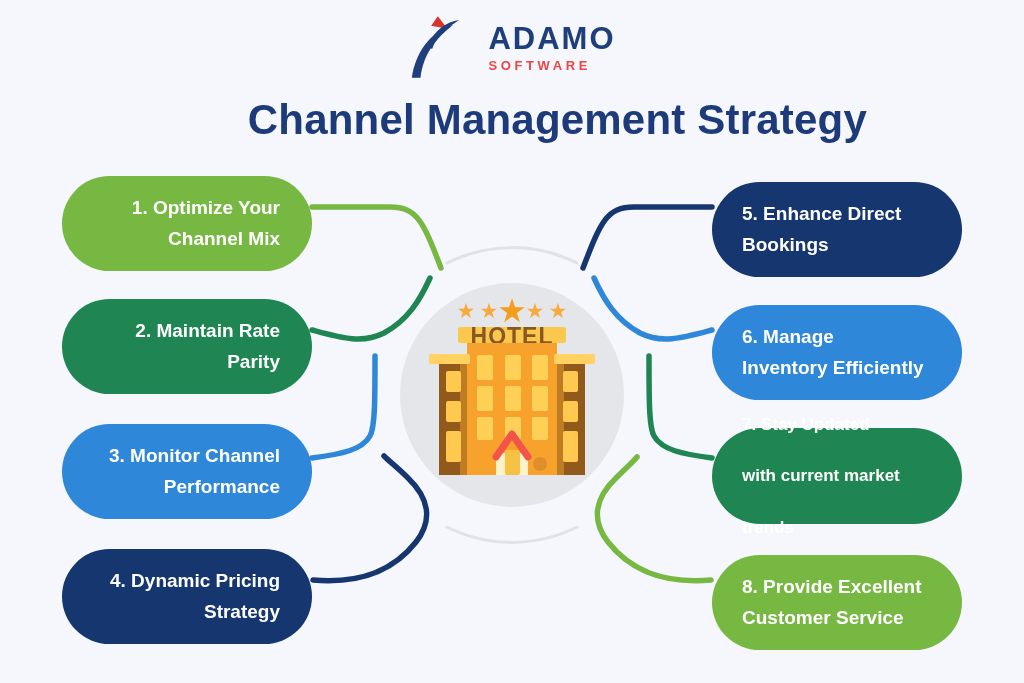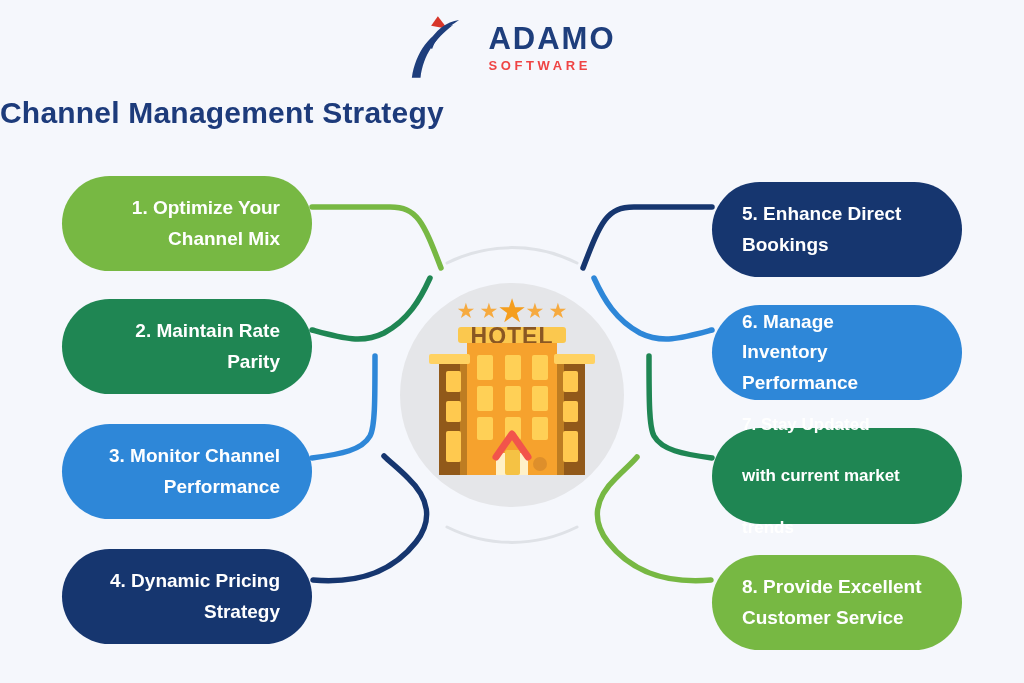--- a/index.html
+++ b/index.html
@@ -4,22 +4,22 @@
 <style>
   html,body{margin:0;padding:0;}
   body{font-family:"Liberation Sans", sans-serif;}
   .canvas{position:relative;width:1024px;height:683px;background:#F5F7FC;overflow:hidden;}
 
   
   .brand{position:absolute;top:16px;left:0;width:1024px;display:flex;justify-content:center;align-items:center;gap:28px;}
   .brand-text{display:flex;flex-direction:column;line-height:1;}
   .brand-name{font-size:31px;font-weight:800;color:#1E3E7C;letter-spacing:2px;}
   .brand-sub{font-size:13px;font-weight:800;color:#ef4444;letter-spacing:3.6px;margin-top:5px;}
-  .title{position:absolute;top:96px;left:0;width:867px;text-align:left;
-         font-size:30px;font-weight:800;color:#1D3B7B;letter-spacing:.2px;}
+  .title{position:absolute;top:96px;left:0;width:867px;text-align:right;
+         font-size:42px;font-weight:800;color:#1D3B7B;letter-spacing:.2px;}
 
   
   .diagram{position:absolute;left:0;top:0;width:1024px;height:683px;}
 
   
   .pill{position:absolute;width:250px;height:95px;border-radius:48px;
         color:#ffffff;font-weight:700;font-size:19px;line-height:1.58;
         display:flex;flex-direction:column;justify-content:center;
         box-sizing:border-box;}
   .pill.left{left:62px;text-align:right;padding-right:32px;padding-left:18px;margin-top:16px;}
@@ -133,21 +133,21 @@
   <div class="pill left p4" style="background: rgb(22, 54, 111);">
     <span>4. Dynamic Pricing</span>
     <span>Strategy</span>
   </div>
   <div class="pill right p5" style="background: rgb(22, 54, 111);">
     <span>5. Enhance Direct</span>
     <span>Bookings</span>
   </div>
   <div class="pill right p6" style="background: rgb(46, 135, 216);">
     <span>6. Manage</span>
-    <span>Inventory Performance</span>
+    <span>Inventory Efficiently</span>
   </div>
   <div class="pill right p7 small" style="background: rgb(31, 134, 83);">
     <span>7. Stay Updated</span>
     <span>with current market</span>
     <span>trends</span>
   </div>
   <div class="pill right p8" style="background: rgb(119, 184, 67);">
     <span>8. Provide Excellent</span>
     <span>Customer Service</span>
   </div>

